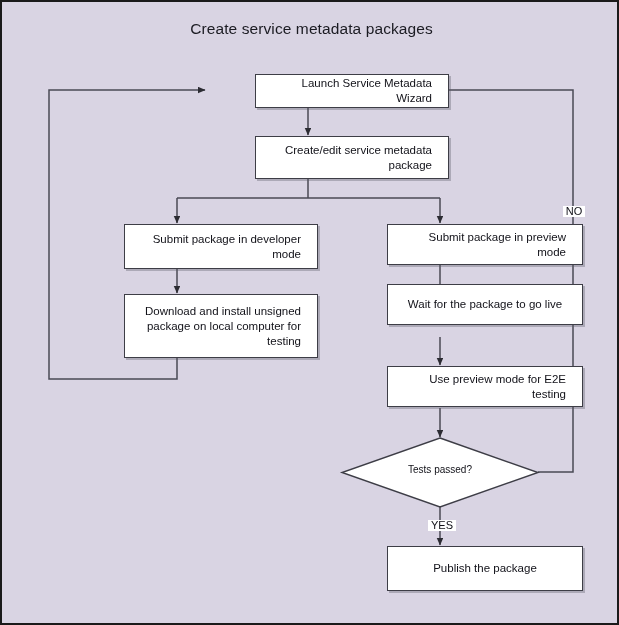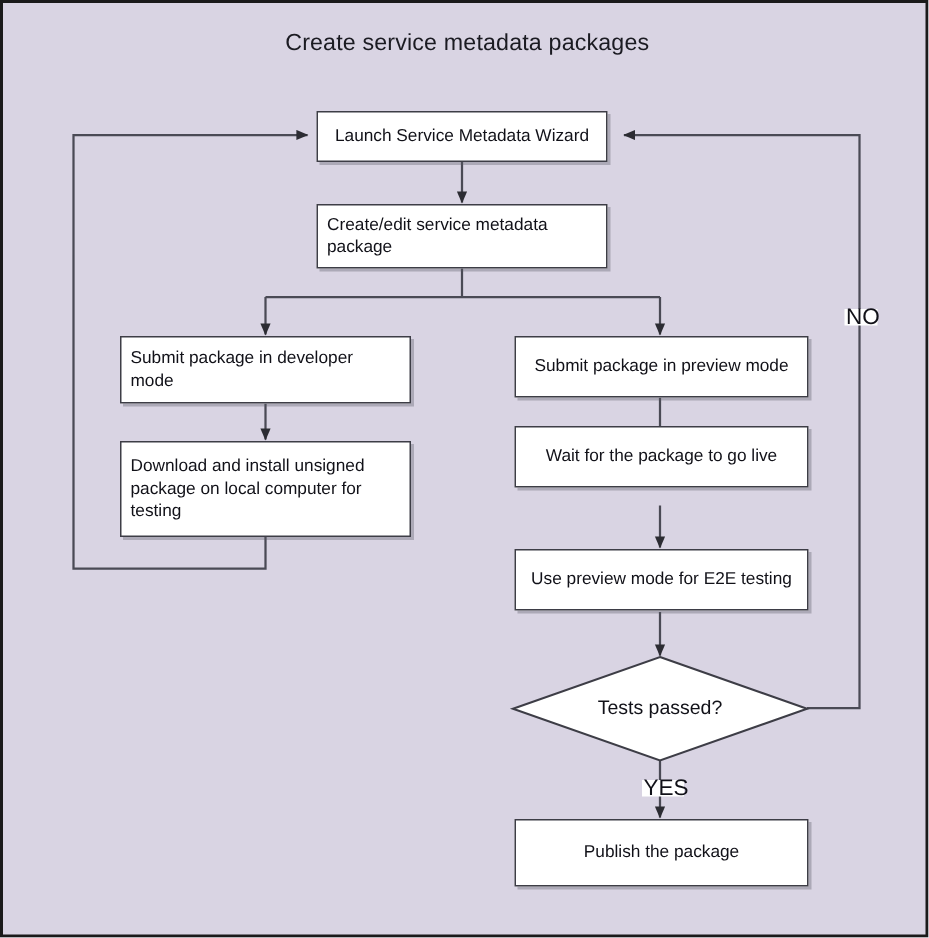--- a/index.html
+++ b/index.html
@@ -36,31 +36,32 @@
   }
   .node {
     position: absolute;
     box-sizing: border-box;
     background: #ffffff;
     border: 1.3px solid #3d3d46;
     box-shadow: 2px 2px 0px rgba(90,88,100,0.35);
     display: flex;
     align-items: center;
     justify-content: center;
-    text-align: left;
+    text-align: right;
     color: #111118;
     font-size: 11.5px;
     line-height: 15px;
-    padding: 3px 6px;
+    padding: 3px 16px;
+    margin-left: 44px;
   }
   .edge-label {
     position: absolute;
     background: #ffffff;
     color: #111118;
-    font-size: 15px;
+    font-size: 11px;
     line-height: 11px;
     padding: 0 1px;
     text-align: center;
   }
 </style>
 </head>
 <body>
 
 <div id="canvas">
 
@@ -123,21 +124,21 @@
   </div>
 
   <div class="node" style="left:341px; top:282px; width:196px; height:41px;">
     <span>Wait for the package to go live</span>
   </div>
 
   <div class="node" style="left:341px; top:364px; width:196px; height:41px;">
     <span>Use preview mode for E2E testing</span>
   </div>
 
-  <div style="position:absolute; left:340px; top:462px; width:196px; text-align:center; font-size:13px; color:#111118;">
+  <div style="position:absolute; left:340px; top:462px; width:196px; text-align:center; font-size:10px; color:#111118;">
     <span>Tests passed?</span>
   </div>
 
   <div class="node" style="left:341px; top:544px; width:196px; height:45px;">
     <span>Publish the package</span>
   </div>
 
   <div class="edge-label" style="left:561px; top:204px; width:20px;">
     <span>NO</span>
   </div>

